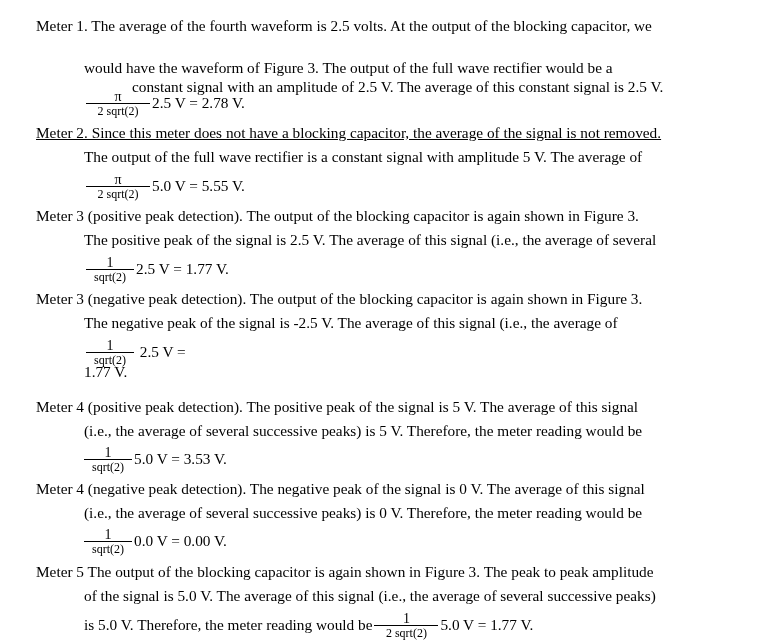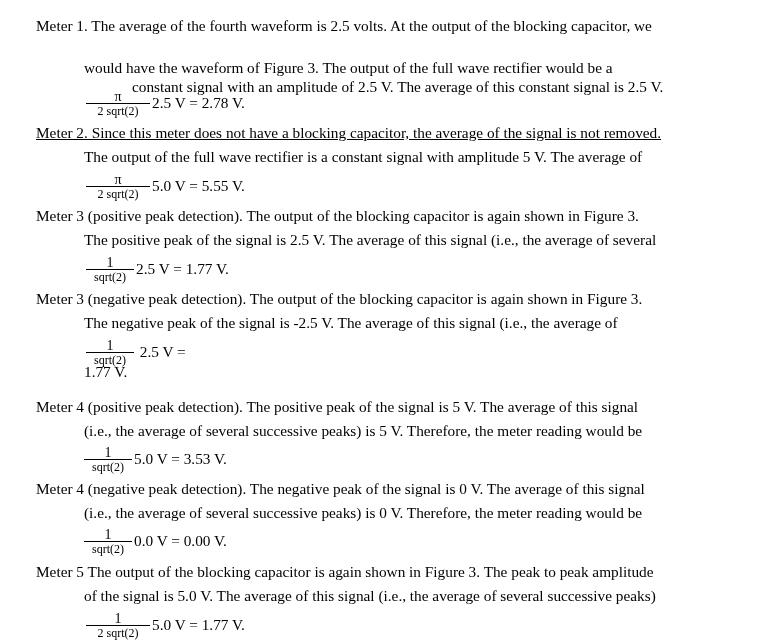--- a/index.html
+++ b/index.html
@@ -66,15 +66,15 @@
   <div class="line ind" style="top:24px;">(i.e., the average of several successive peaks) is 0 V.  Therefore, the meter reading would be</div>
   <div class="line ind" style="top:48px;">
     <span class="frac narrow" style="margin-left:0;"><span class="num">1</span><span class="den">sqrt(2)</span></span><span>0.0 V = 0.00 V.</span>
   </div>
 </div>
 
 <div class="para" style="top:563px;">
   <div class="line first" style="top:0;font-family:Liberation Serif, serif;">Meter 5  The output of the blocking capacitor is again shown in Figure 3.  The peak to peak amplitude</div>
   <div class="line ind" style="top:24px;">of the signal is 5.0 V.  The average of this signal (i.e., the average of several successive peaks)</div>
   <div class="line ind" style="top:49px;">
-    <span class="frac wide"><span class="num">1</span><span class="den">2 sqrt(2)</span></span><span>5.0 V = 1.77 V.</span>
+    <span>is 5.0 V.  Therefore, the meter reading would be</span><span class="frac wide"><span class="num">1</span><span class="den">2 sqrt(2)</span></span><span>5.0 V = 1.77 V.</span>
   </div>
 </div>
 
 </body></html>

